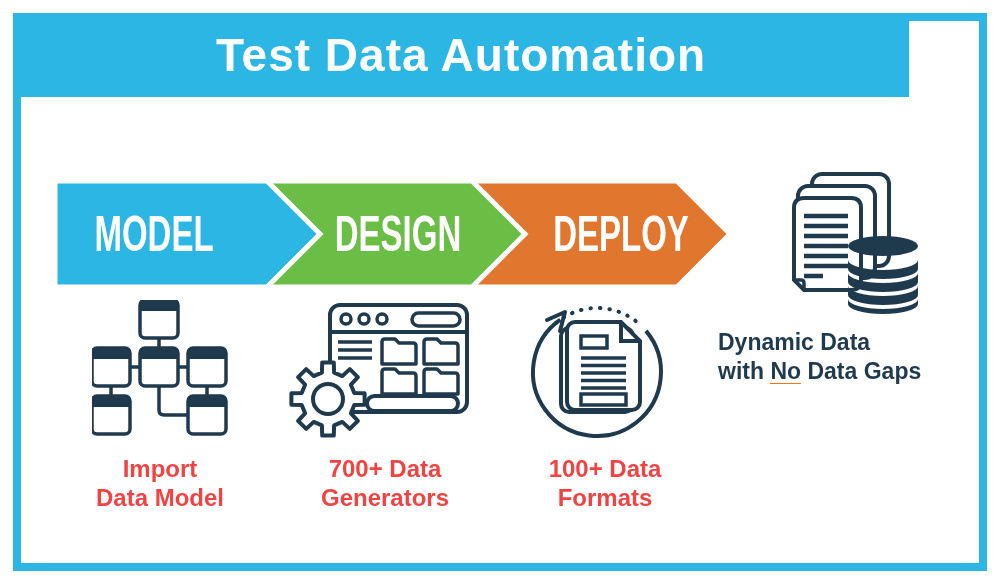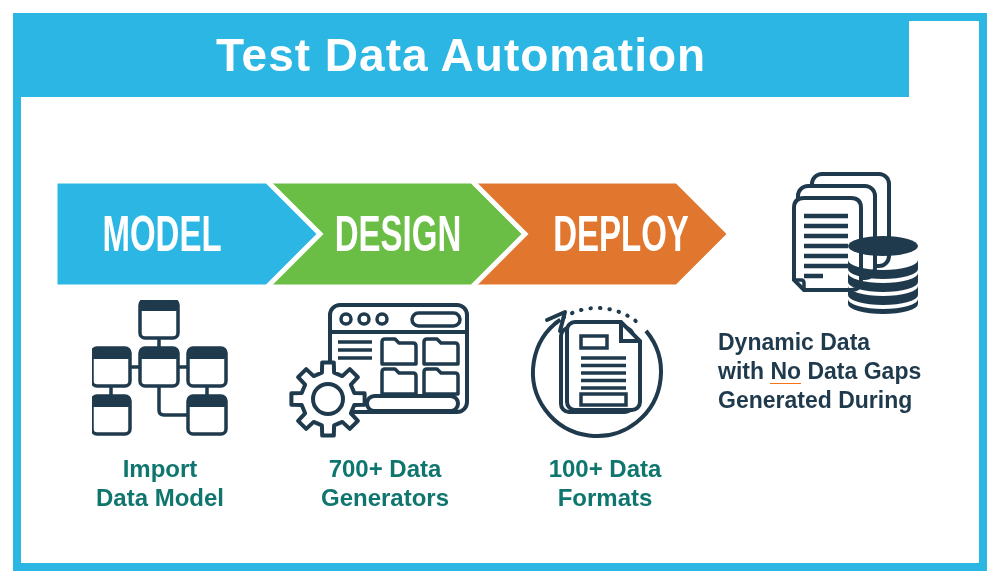--- a/index.html
+++ b/index.html
@@ -11,31 +11,31 @@
 
   .header{position:absolute;left:13px;top:13px;width:896px;height:84px;background:#2BB6E4;
           display:flex;align-items:center;justify-content:center;}
   .header h1{margin:0;color:#ffffff;font-size:46px;font-weight:700;letter-spacing:1px;}
 
   .arrows-svg{position:absolute;left:0;top:181px;width:745px;height:106px;}
   .arrow-label{position:absolute;top:181px;height:106px;display:flex;align-items:center;justify-content:center;
                transform:translateX(-50%);}
   .arrow-label span{display:inline-block;color:#ffffff;font-weight:700;font-size:50px;
                     transform:scaleX(0.66);white-space:nowrap;}
-  .lbl-model{left:162px;justify-content:center;}
+  .lbl-model{left:154px;justify-content:center;}
   .lbl-design{left:398px;}
   .lbl-deploy{left:621px;}
 
   .icon{position:absolute;}
   .icon-model{left:92px;top:300px;}
   .icon-design{left:288px;top:298px;}
   .icon-deploy{left:525px;top:292px;}
   .icon-result{left:770px;top:168px;}
 
-  .caption{position:absolute;top:454px;width:220px;text-align:center;color:#0f766e;
+  .caption{position:absolute;top:454px;width:220px;text-align:center;color:#ef4444;
            font-size:24px;font-weight:700;line-height:29px;}
   .cap-1{left:50px;}
   .cap-2{left:275px;}
   .cap-3{left:495px;}
 
   .result-text{position:absolute;left:718px;top:328px;width:262px;
                color:#1F3A4D;font-size:23px;font-weight:700;line-height:29px;}
   .uline{display:inline-block;border-bottom:1px solid #f97316;line-height:23px;}
 </style>
 </head>
@@ -158,16 +158,16 @@
     <span>Generators</span>
   </div>
   <div class="caption cap-3">
     <span>100+ Data</span><br>
     <span>Formats</span>
   </div>
 
   <div class="result-text">
     <span>Dynamic Data</span><br>
     <span>with </span><span class="uline">No</span><span> Data Gaps</span><br>
-    <span>Generated During</span><br>
+    <br>
   </div>
 
 </div>
 
 </body></html>

